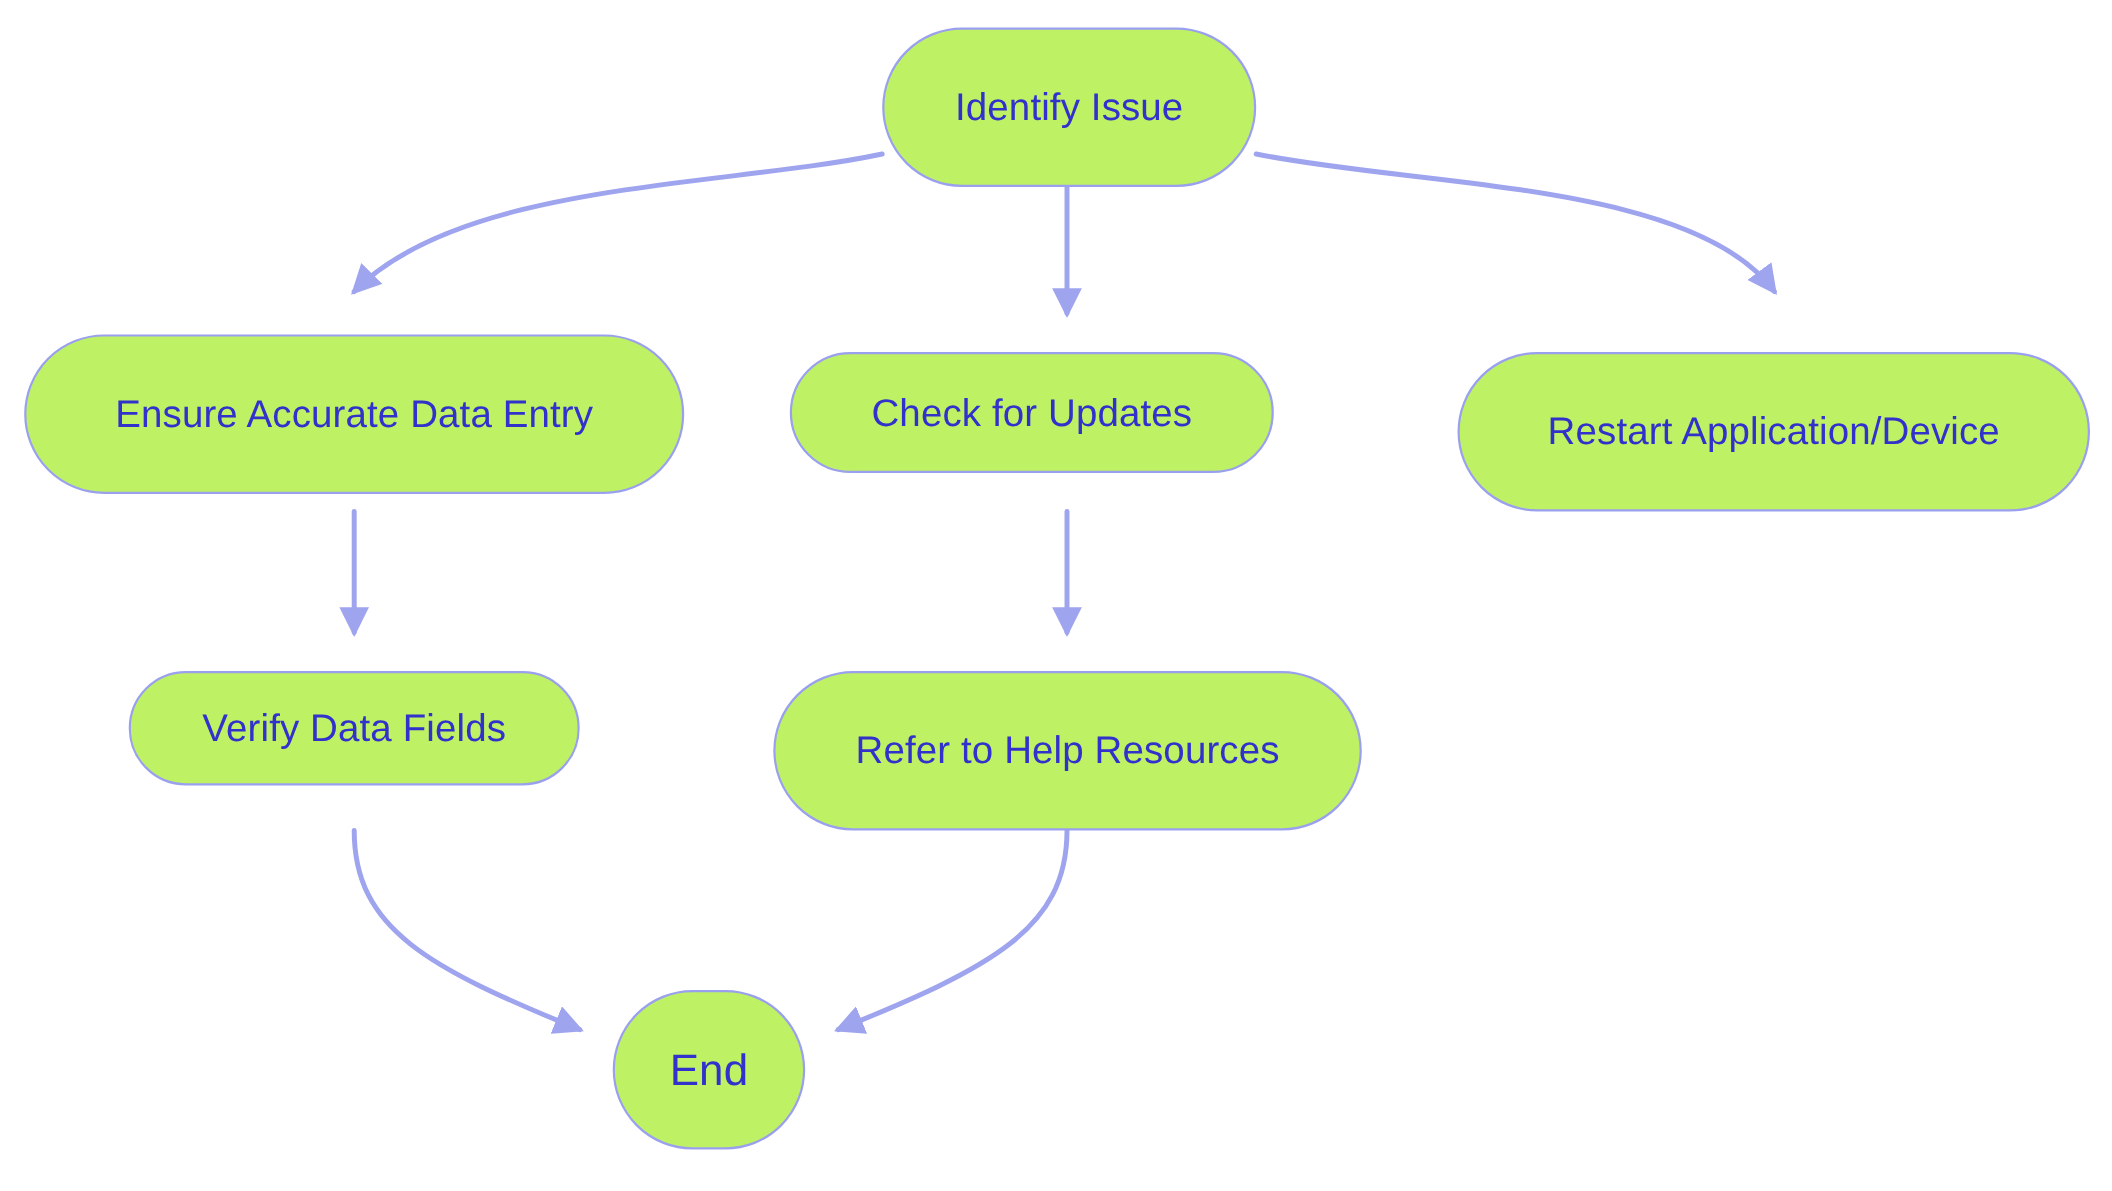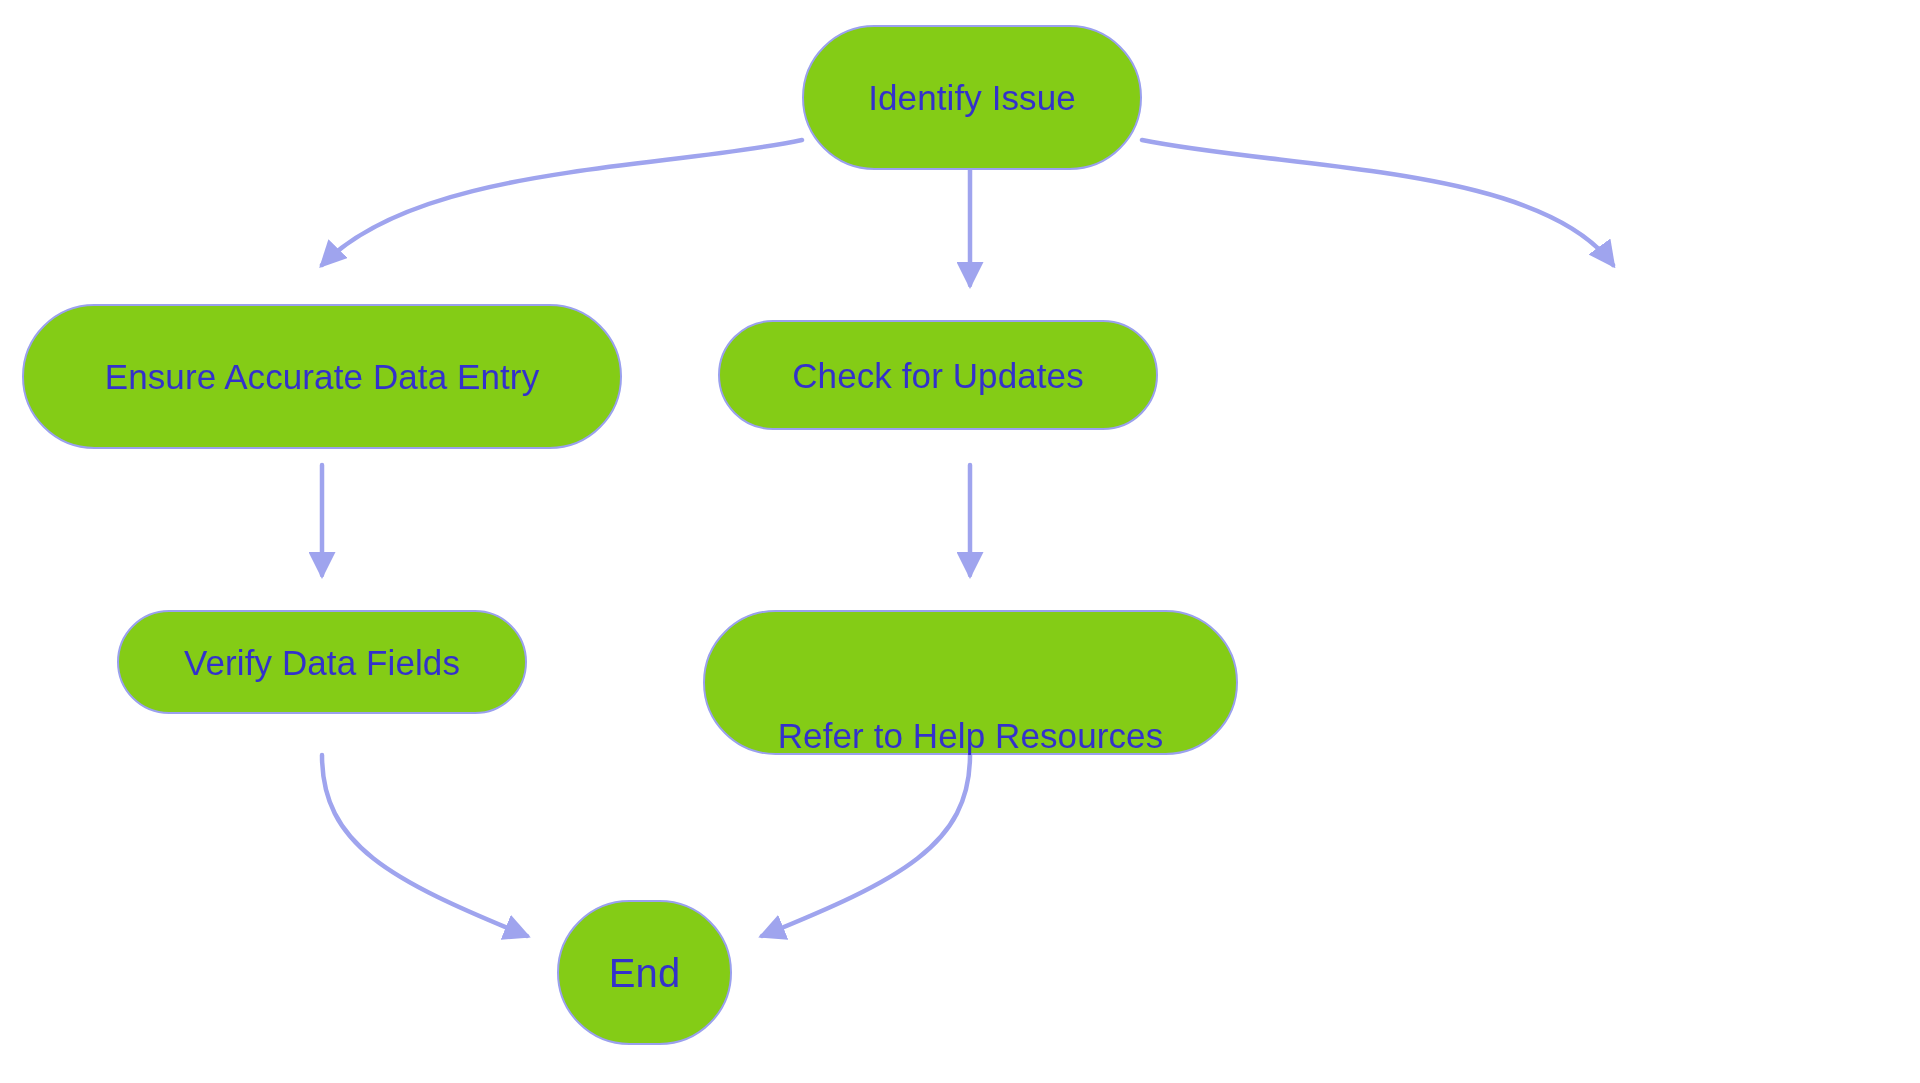--- a/index.html
+++ b/index.html
@@ -26,21 +26,21 @@
     top: 0;
     width: 1920px;
     height: 1083px;
   }
   .node {
     position: absolute;
     box-sizing: border-box;
     display: flex;
     align-items: center;
     justify-content: center;
-    background: #84cc16;
+    background: #bef264;
     border: 2px solid #9aa0ee;
     color: #3331cc;
     white-space: nowrap;
   }
   .node-stadium {
     border-radius: 999px;
   }
   .node-label {
     font-size: 35px;
     font-weight: 400;
@@ -52,21 +52,21 @@
   .node-label-small {
     font-size: 40px;
   }
 
   
   #node-identify-issue { left: 802px; top: 25px;  width: 340px; height: 145px; }
   #node-ensure-accurate-data-entry { left: 22px;  top: 304px; width: 600px; height: 145px; }
   #node-check-for-updates { left: 718px; top: 320px; width: 440px; height: 110px; }
   #node-restart-application-device { left: 1325px; top: 320px; width: 575px; height: 145px; }
   #node-verify-data-fields { left: 117px; top: 610px; width: 410px; height: 104px; }
-  #node-refer-to-help-resources { left: 703px; top: 610px; width: 535px; height: 145px; align-items: flex-end; }
+  #node-refer-to-help-resources { left: 703px; top: 610px; width: 535px; height: 145px; }
   #node-end { left: 557px; top: 900px; width: 175px; height: 145px; }
 </style>
 </head>
 <body>
 
 <div id="flowchart-root">
 
   <svg id="edge-layer" viewBox="0 0 1920 1083" width="1920" height="1083" xmlns="http://www.w3.org/2000/svg">
     <defs>
       <marker id="arrow-head" viewBox="0 0 10 10" refX="8.5" refY="5" markerWidth="6" markerHeight="6" orient="auto-start-reverse" markerUnits="strokeWidth">
@@ -94,20 +94,23 @@
   </div>
 
   <div class="node node-stadium" id="node-ensure-accurate-data-entry">
     <span class="node-label">Ensure Accurate Data Entry</span>
   </div>
 
   <div class="node node-stadium" id="node-check-for-updates">
     <span class="node-label">Check for Updates</span>
   </div>
 
+  <div class="node node-stadium" id="node-restart-application-device">
+    <span class="node-label">Restart Application/Device</span>
+  </div>
 
   <div class="node node-stadium" id="node-verify-data-fields">
     <span class="node-label">Verify Data Fields</span>
   </div>
 
   <div class="node node-stadium" id="node-refer-to-help-resources">
     <span class="node-label">Refer to Help Resources</span>
   </div>
 
   <div class="node node-stadium" id="node-end">

